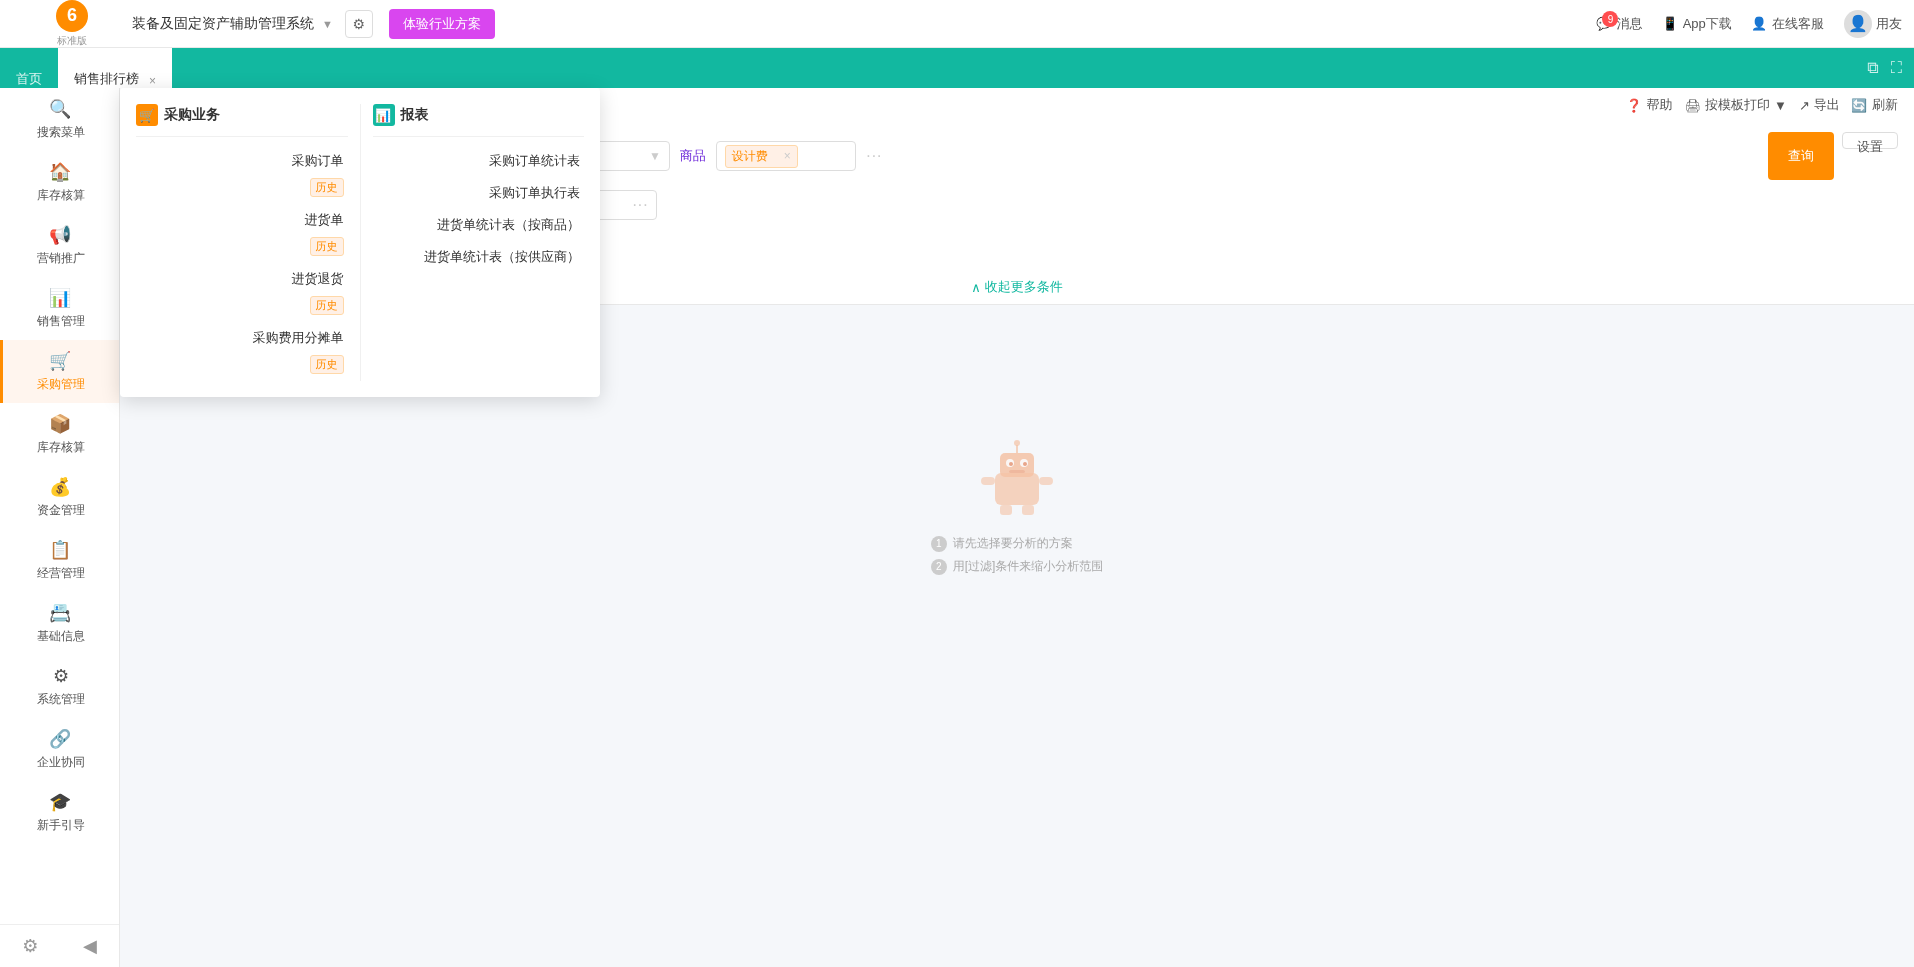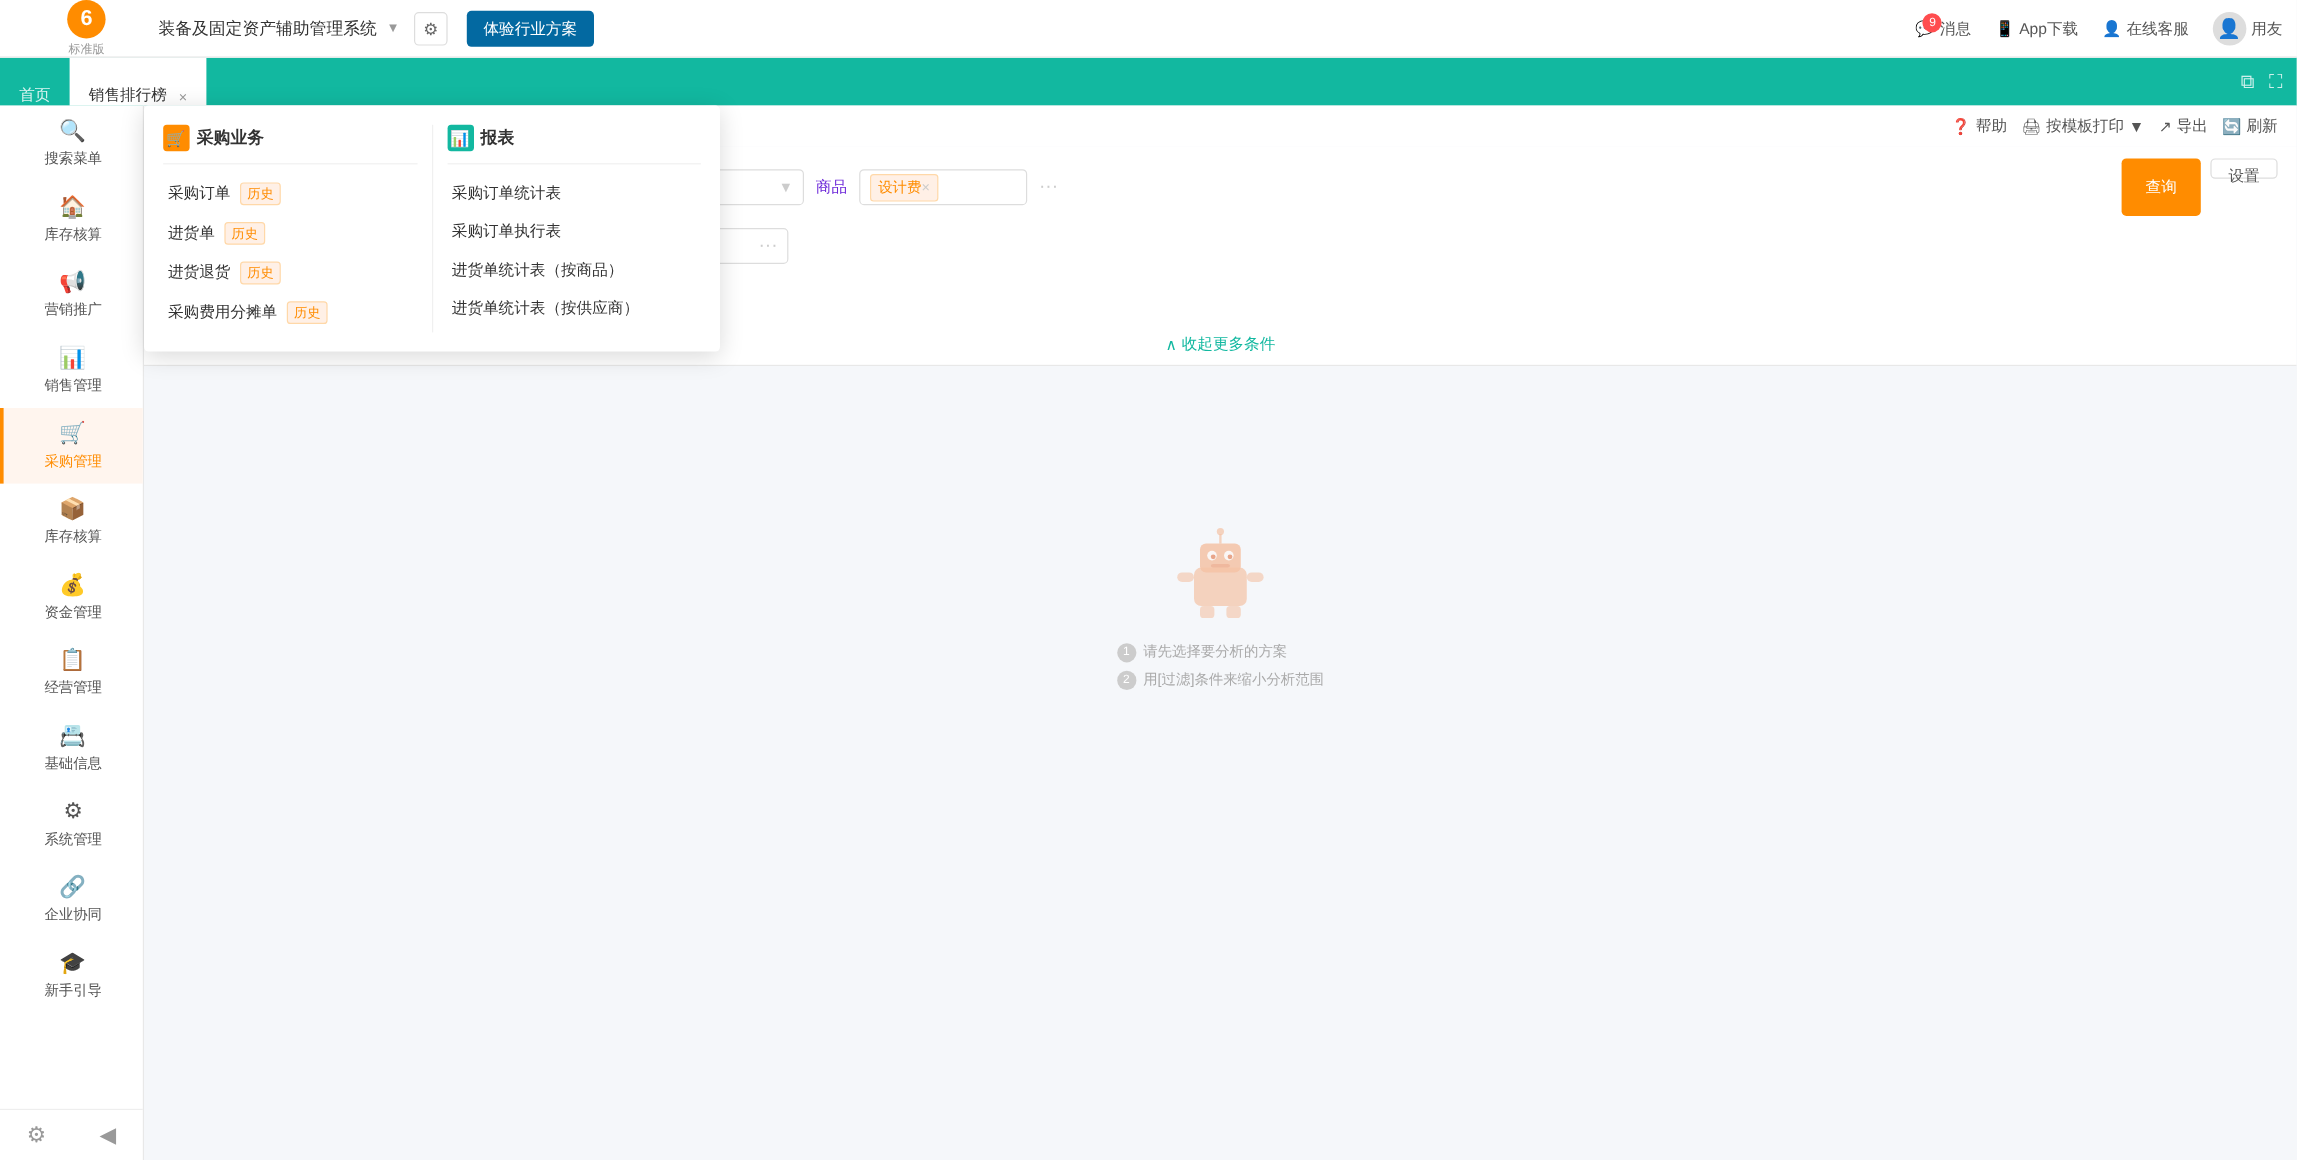--- a/index.html
+++ b/index.html
@@ -41,21 +41,21 @@
     }
     .title-text { color: #333; }
     .title-dropdown { cursor: pointer; color: #999; font-size: 11px; }
     .settings-icon-btn {
       width: 28px; height: 28px;
       border: 1px solid #ddd; border-radius: 4px;
       display: flex; align-items: center; justify-content: center;
       cursor: pointer; color: #666; margin-left: 4px;
     }
     .industry-btn {
-      background: #0369a1;
+      background: #d946ef;
       color: #fff;
       border: none;
       border-radius: 4px;
       padding: 6px 14px;
       cursor: pointer;
       font-size: 13px;
       margin-left: 8px;
     }
     .header-right {
       display: flex;
@@ -207,21 +207,21 @@
       background: #fff;
       height: 30px;
     }
     .filter-tag {
       background: #fff0e6;
       color: #ff8c00;
       border: 1px solid #ffd8a8;
       border-radius: 3px;
       padding: 2px 6px;
       font-size: 12px;
-      display: flex; align-items: center; gap: 0;
+      display: flex; align-items: center; gap: 16px;
     }
     .filter-tag-close { cursor: pointer; color: #ccc; }
     .filter-dots { color: #ccc; font-size: 16px; cursor: pointer; }
     .query-btn {
       background: #ff8c00;
       color: #fff;
       border: none;
       border-radius: 4px;
       padding: 6px 20px;
       cursor: pointer;
@@ -299,26 +299,27 @@
       background: #ff8c00;
       border-radius: 3px;
       display: flex; align-items: center; justify-content: center;
       color: #fff; font-size: 13px;
     }
     .dropdown-col-title.report .dropdown-col-title-icon {
       background: #12b8a0;
     }
     .dropdown-item {
       display: flex;
-      align-items: flex-start;
+      align-items: flex-end;
       gap: 8px;
       padding: 7px 4px;
       cursor: pointer;
       color: #333;
       font-size: 13px;
+      flex-direction: column;
     }
     .history-tag {
       background: #fff0e6;
       color: #ff8c00;
       border: 1px solid #ffd8a8;
       border-radius: 3px;
       padding: 1px 5px;
       font-size: 11px;
     }
     .divider-v {

